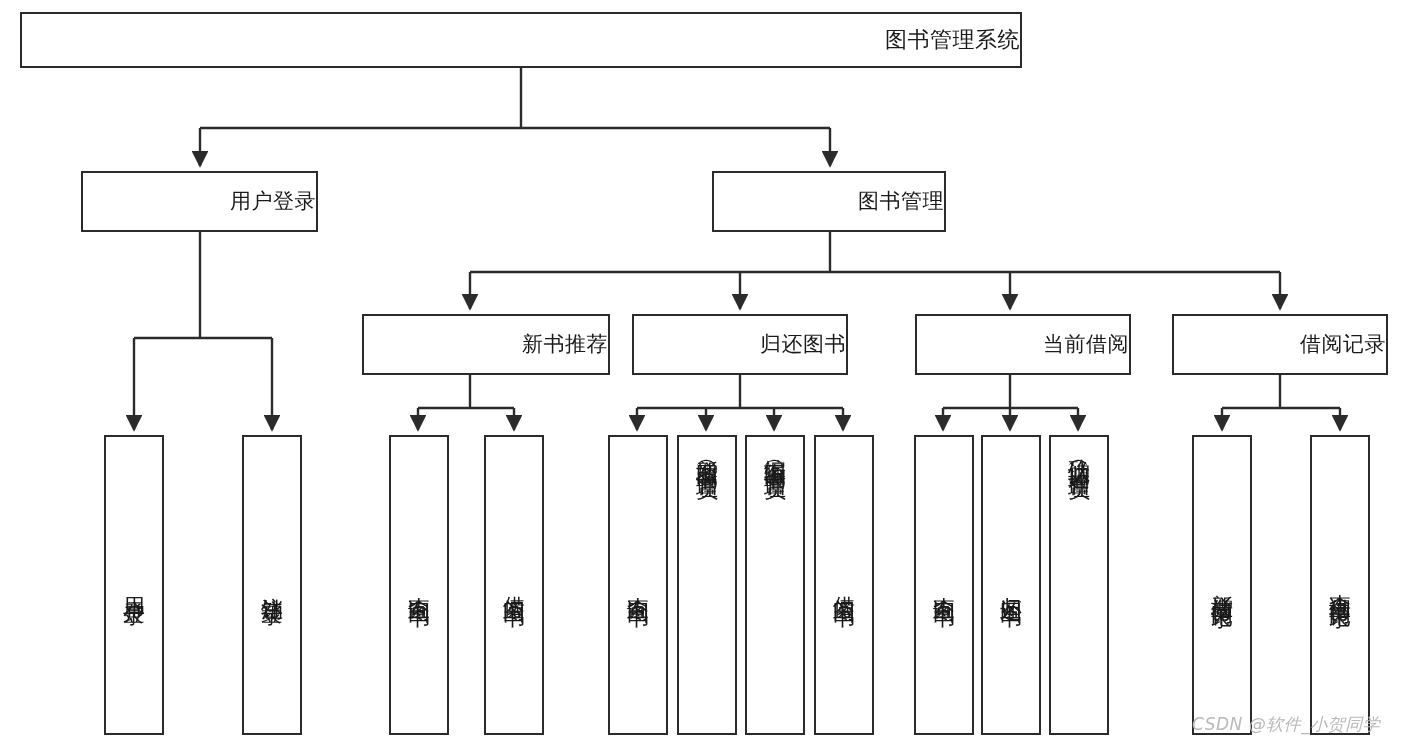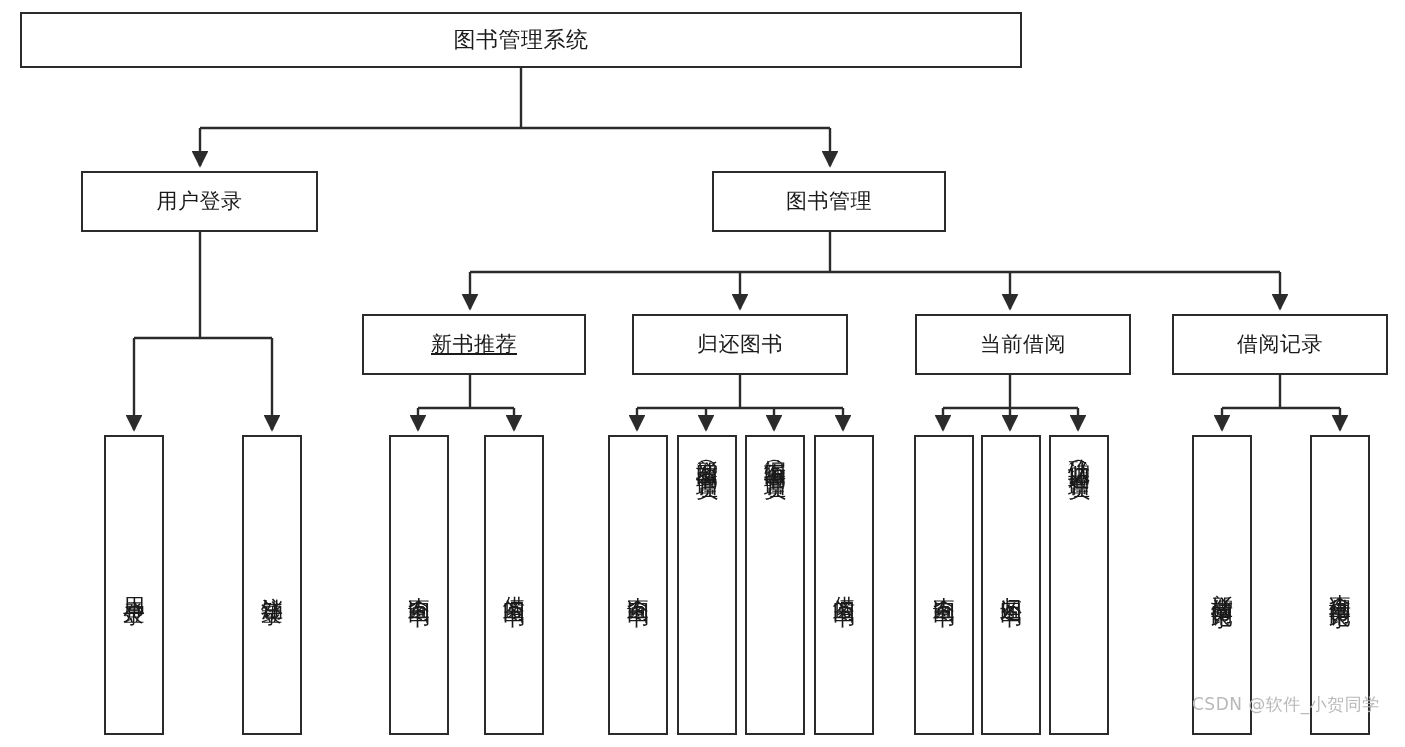--- a/index.html
+++ b/index.html
@@ -25,21 +25,21 @@
     height: 747px;
     pointer-events: none;
   }
   .node {
     position: absolute;
     box-sizing: border-box;
     background: #ffffff;
     border: 2px solid #2b2b2b;
     display: flex;
     align-items: center;
-    justify-content: center;
+    justify-content: flex-end;
     color: #1a1a1a;
   }
   .node .label {
     display: block;
     text-align: center;
     line-height: 1.08;
   }
   
   .node.h .label {
     font-size: 21px;
@@ -133,21 +133,21 @@
     <span class="label">图书管理系统</span>
   </div>
 
   <div class="node h" style="left:81px; top:171px; width:237px; height:61px;">
     <span class="label">用户登录</span>
   </div>
   <div class="node h" style="left:712px; top:171px; width:234px; height:61px;">
     <span class="label">图书管理</span>
   </div>
 
-  <div class="node h" style="left:362px; top:314px; width:224px; height:61px;text-decoration:underline;">
+  <div class="node h" style="left:362px; top:314px; width:248px; height:61px;">
     <span class="label">新书推荐</span>
   </div>
   <div class="node h" style="left:632px; top:314px; width:216px; height:61px;">
     <span class="label">归还图书</span>
   </div>
   <div class="node h" style="left:902px; top:314px; width:216px; height:61px;margin-left:13px;">
     <span class="label">当前借阅</span>
   </div>
   <div class="node h" style="left:1172px; top:314px; width:216px; height:61px;">
     <span class="label">借阅记录</span>
@@ -190,15 +190,15 @@
     <span class="label">确认归还（管理员）</span>
   </div>
 
   <div class="node v" style="left:1192px; top:435px; width:60px; height:300px;">
     <span class="label">新增借阅记录</span>
   </div>
   <div class="node v" style="left:1310px; top:435px; width:60px; height:300px;">
     <span class="label">查询借阅记录</span>
   </div>
 
-  <div class="watermark" style="left:1192px; top:693px;">CSDN @软件_小贺同学</div>
+  <div class="watermark" style="left:1192px; top:713px;font-style:italic;">CSDN @软件_小贺同学</div>
 
 </div>
 
 </body></html>

